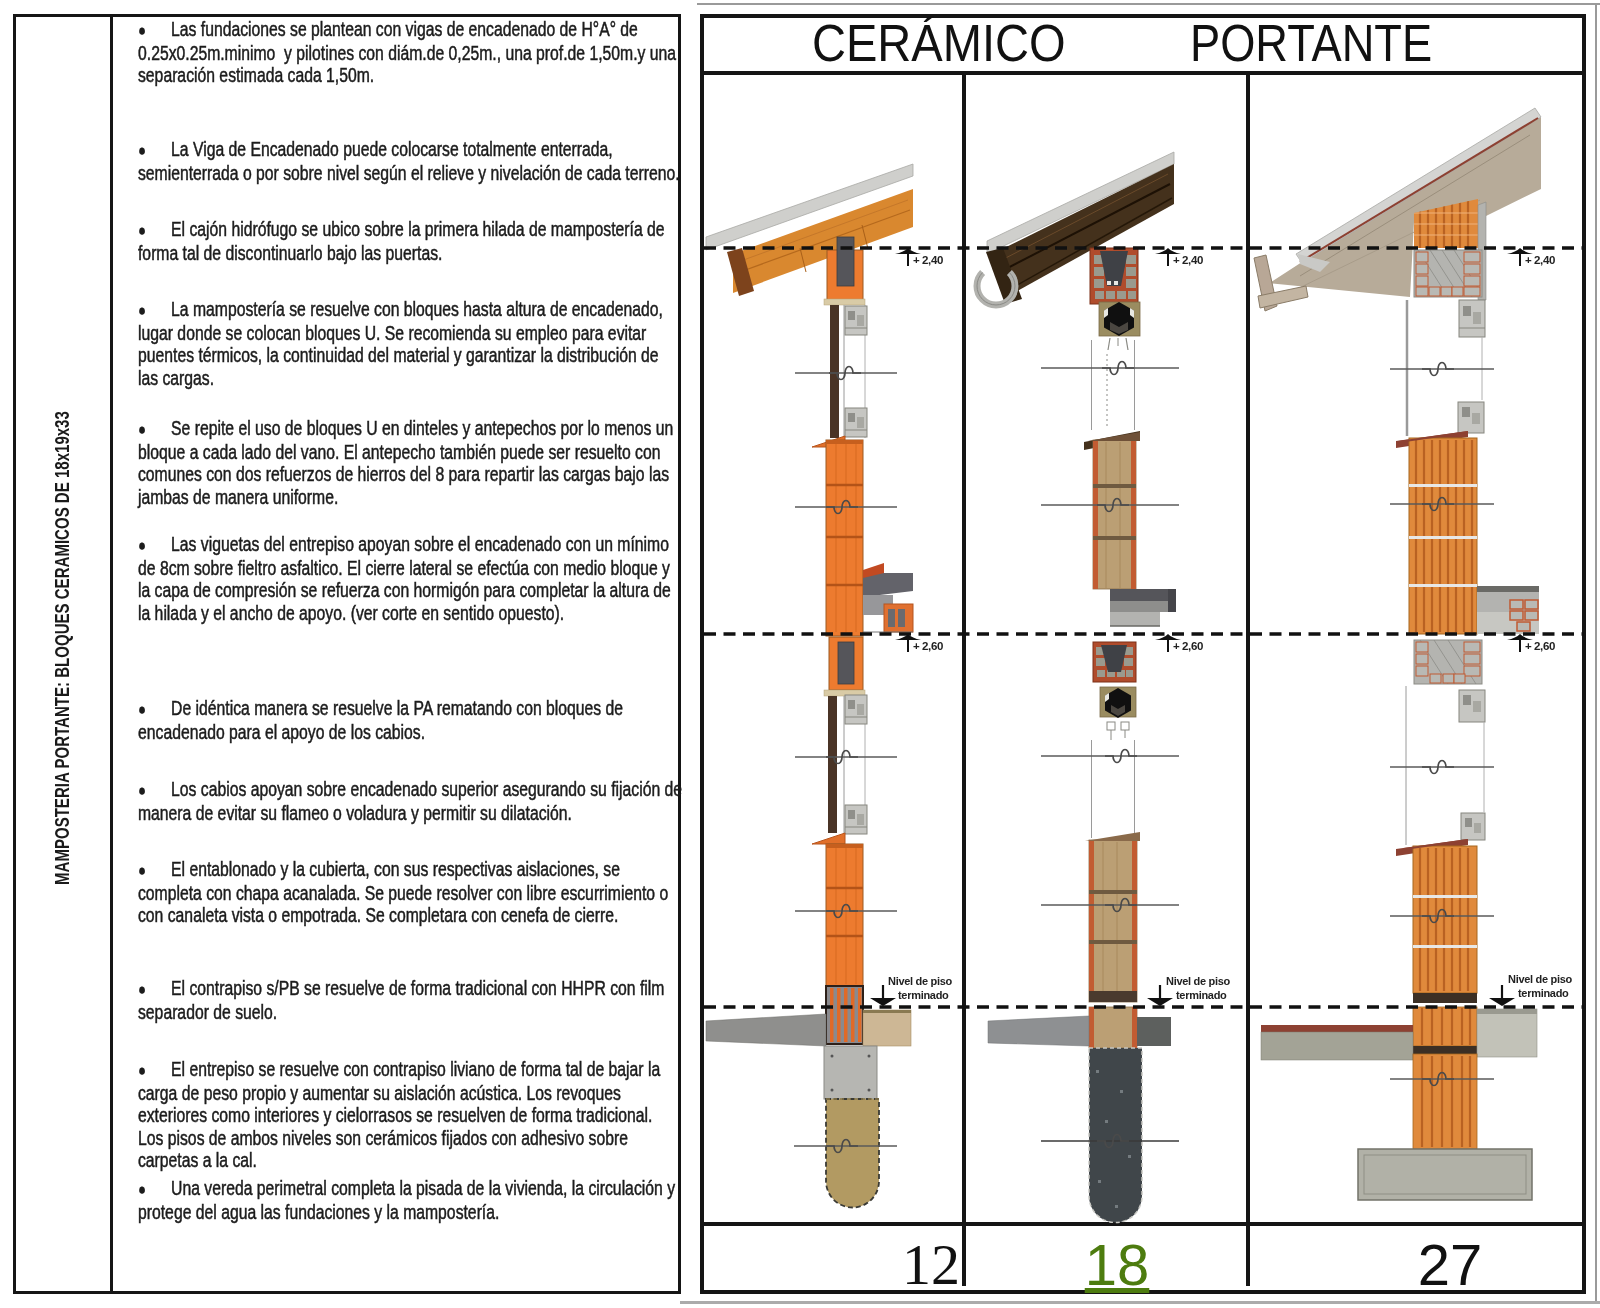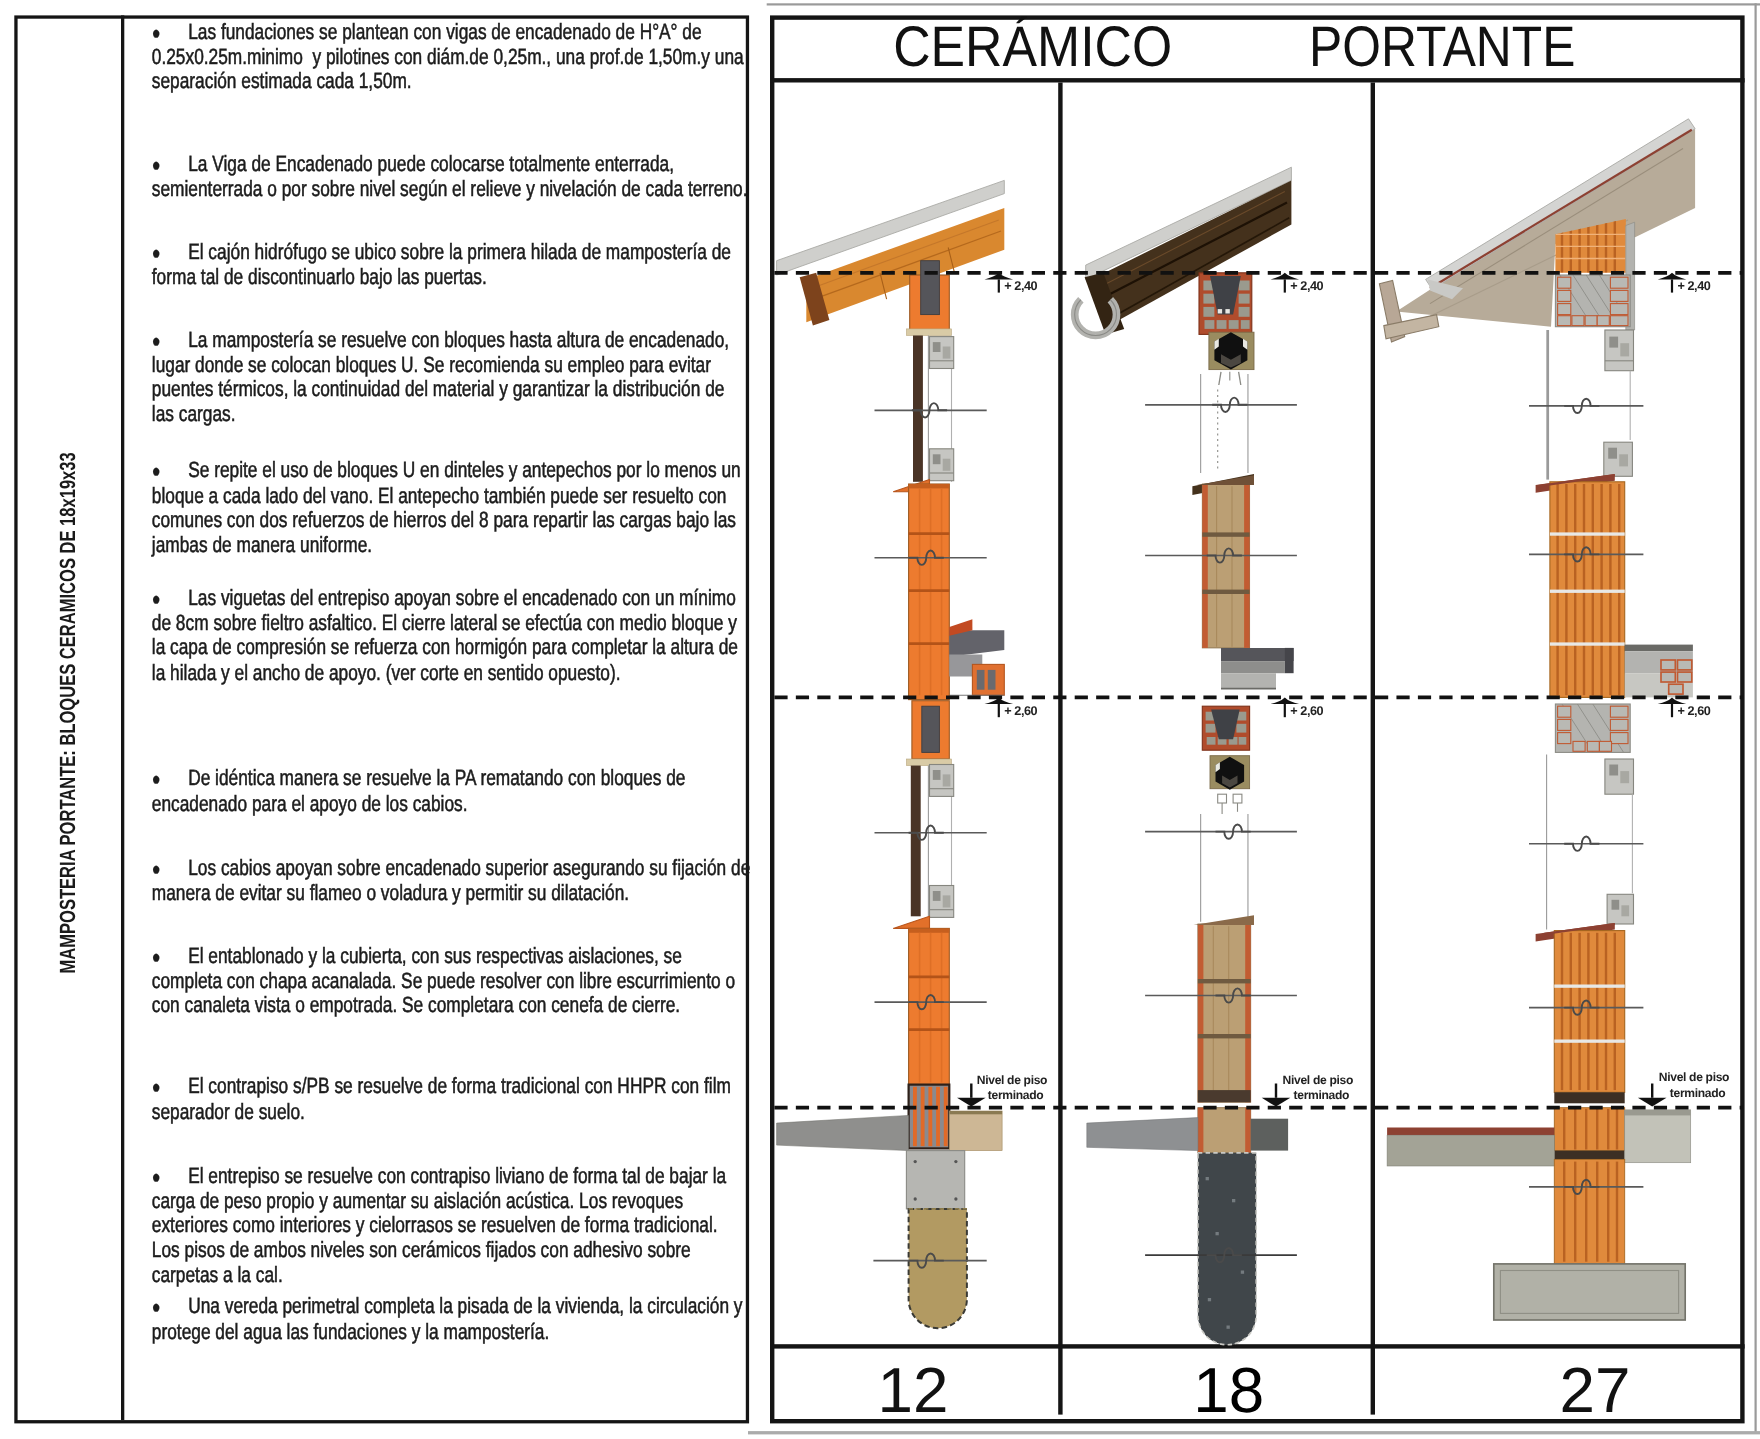--- a/index.html
+++ b/index.html
@@ -53,23 +53,23 @@
 <div style="position:absolute;left:962px;top:75px;width:4px;height:1211px;background:#151515;"></div>
 
 <div style="position:absolute;left:1246px;top:75px;width:4px;height:1211px;background:#151515;"></div>
 
 <div style="position:absolute;left:700px;top:1222px;width:886px;height:4px;background:#151515;"></div>
 
 <div style="position:absolute;left:812px;top:17px;font-size:52px;line-height:1;color:#111;white-space:nowrap;transform:scaleX(0.905);transform-origin:left top;">CERÁMICO</div>
 
 <div style="position:absolute;left:1190px;top:17px;font-size:52px;line-height:1;color:#111;white-space:nowrap;transform:scaleX(0.87);transform-origin:left top;">PORTANTE</div>
 
-<div style="position:absolute;left:700px;top:1236px;width:260px;font-size:58px;line-height:1;color:#111;text-align:center;">12</div>
-
-<div style="position:absolute;left:977px;top:1236px;width:280px;font-size:58px;line-height:1;color:#000000;text-align:center;">18</div>
+<div style="position:absolute;left:700px;top:1236px;width:260px;font-size:58px;line-height:1;color:#111;text-align:right;font-family:Liberation Serif, serif;">12</div>
+
+<div style="position:absolute;left:977px;top:1236px;width:280px;font-size:58px;line-height:1;color:#4d7c0f;text-align:center;text-decoration:underline;">18</div>
 
 <div style="position:absolute;left:1282px;top:1236px;width:336px;font-size:58px;line-height:1;color:#111;text-align:center;">27</div>
 
 <svg width="1600" height="1308" viewBox="0 0 1600 1308" style="position:absolute;left:0;top:0;" xmlns="http://www.w3.org/2000/svg">
 <defs>
 <path id="brk" d="M-16,0 H-8 A4,6.5 0 1 0 0,0 A4,6.5 0 1 1 8,0 H16" fill="none" stroke="#4a4a4a" stroke-width="1.7"></path>
 <g id="lvlmark">
         <path d="M-13,6 Q-4,4 0,0 Q4,4 13,6 Z" fill="#111"></path>
         <line x1="0" y1="6" x2="0" y2="18" stroke="#111" stroke-width="2"></line>
       </g>

